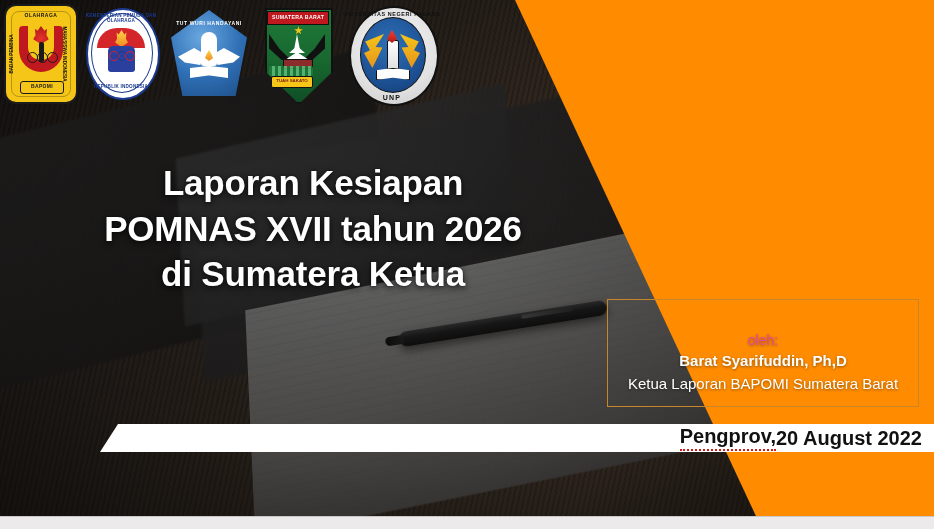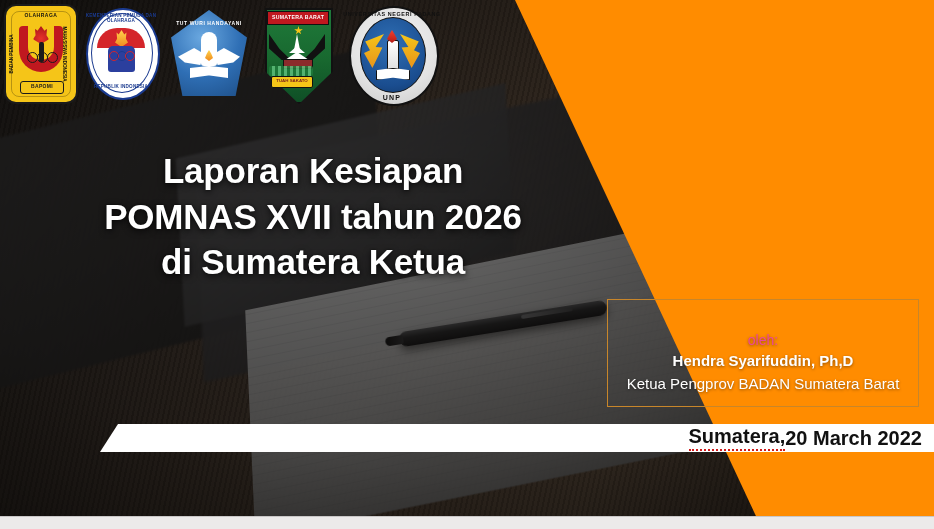--- a/index.html
+++ b/index.html
@@ -194,21 +194,21 @@
   .lg-unp .wingL{left:21px;clip-path:polygon(100% 0,58% 38%,92% 40%,42% 100%,0 56%,30% 48%,6% 22%);}
   .lg-unp .wingR{right:21px;clip-path:polygon(0 0,42% 38%,8% 40%,58% 100%,100% 56%,70% 48%,94% 22%);}
   .lg-unp .torch{position:absolute;left:44px;top:36px;width:10px;height:30px;background:linear-gradient(180deg,#fff,#ddd);border:1px solid #111;border-radius:2px;}
   .lg-unp .flame{position:absolute;left:44px;top:26px;width:10px;height:13px;background:linear-gradient(180deg,#F3402E,#B31B16);
     clip-path:polygon(50% 0,76% 32%,100% 70%,50% 100%,0 70%,24% 32%);}
   .lg-unp .book{position:absolute;left:33px;top:64px;width:32px;height:10px;background:#fff;border:1px solid #111;
     clip-path:polygon(0 18%,48% 0,52% 0,100% 18%,100% 100%,52% 82%,48% 82%,0 100%);}
 
   
   .title{
-    position:absolute;left:48px;top:148px;width:530px;
+    position:absolute;left:48px;top:160px;width:530px;
     text-align:center;
     color:#ffffff;
     font-size:35px;
     font-weight:bold;
     line-height:1.30;
     letter-spacing:-.2px;
     text-shadow:0 2px 7px rgba(0,0,0,.75), 0 0 2px rgba(0,0,0,.6);
     z-index:5;
   }
   .title div{white-space:nowrap;}
@@ -346,26 +346,26 @@
   </div>
 
   <div class="title">
     <div>Laporan Kesiapan</div>
     <div>POMNAS XVII tahun 2026</div>
     <div>di Sumatera Ketua</div>
   </div>
 
   <div class="speaker">
     <div class="oleh">oleh:</div>
-    <div class="nama">Hendra Syarifuddin, Ph,D</div>
-    <div class="jab">Ketua Pengprov BADAN Sumatera Barat</div>
+    <div class="nama">Barat Syarifuddin, Ph,D</div>
+    <div class="jab">Ketua Laporan BAPOMI Sumatera Barat</div>
   </div>
 
   <div class="band"></div>
 
   <div class="date">
-    <span class="sp">Sumatera,</span>
-      <span> 20 March 2022</span>
+    <span class="sp">Pengprov,</span>
+      <span> 20 August 2022</span>
   </div>
 
   <div class="chrome"></div>
 
 </div>
 
 </body></html>

